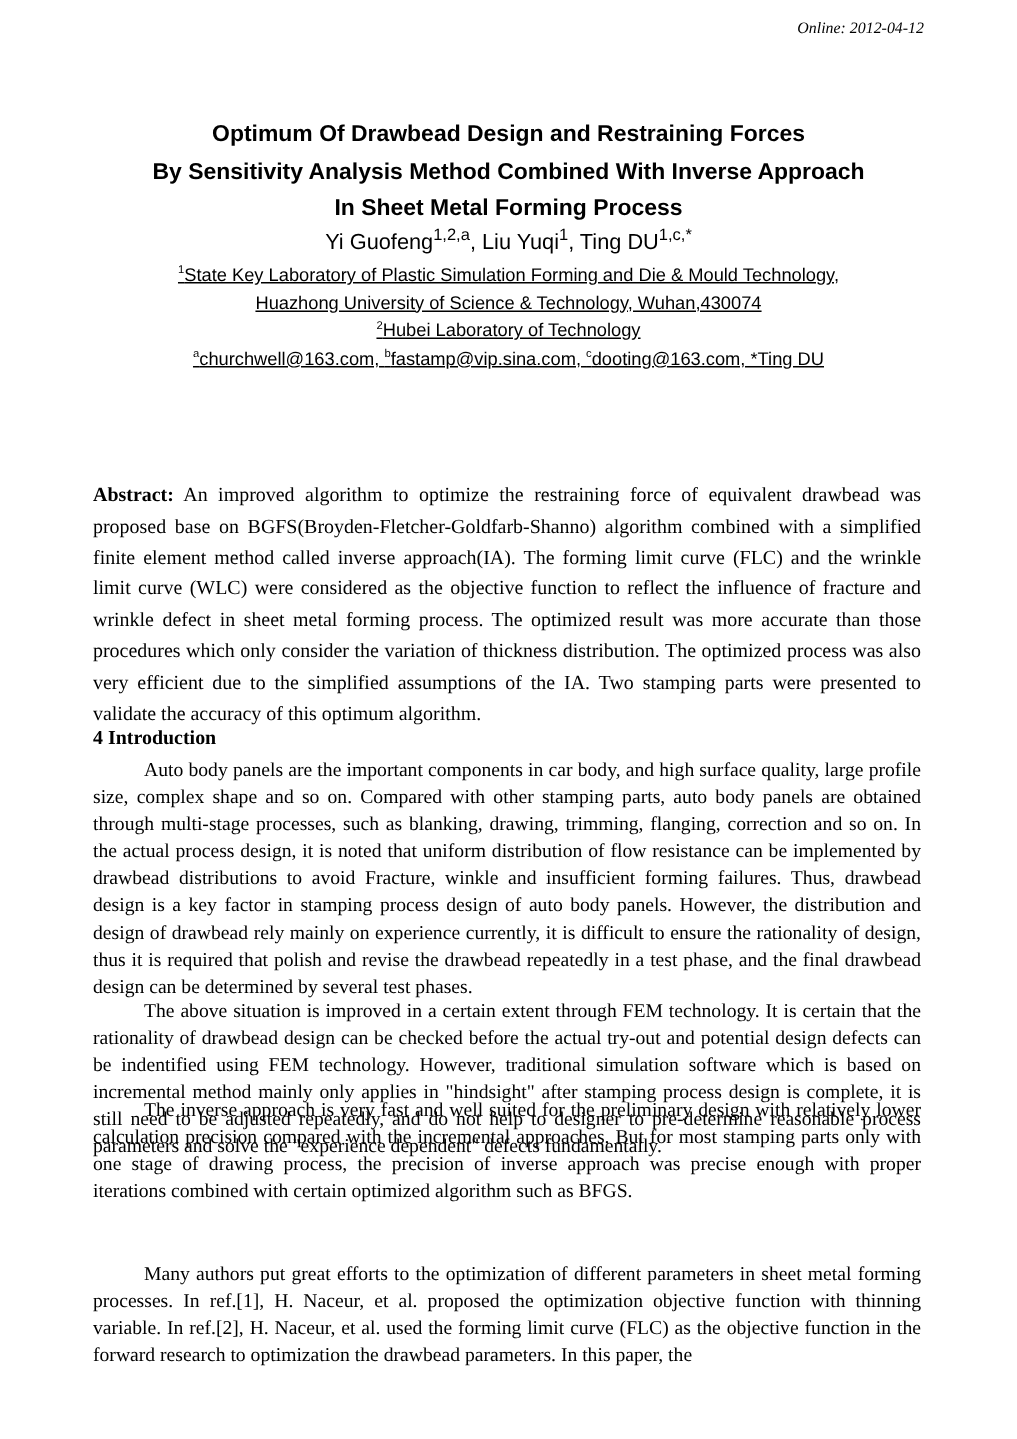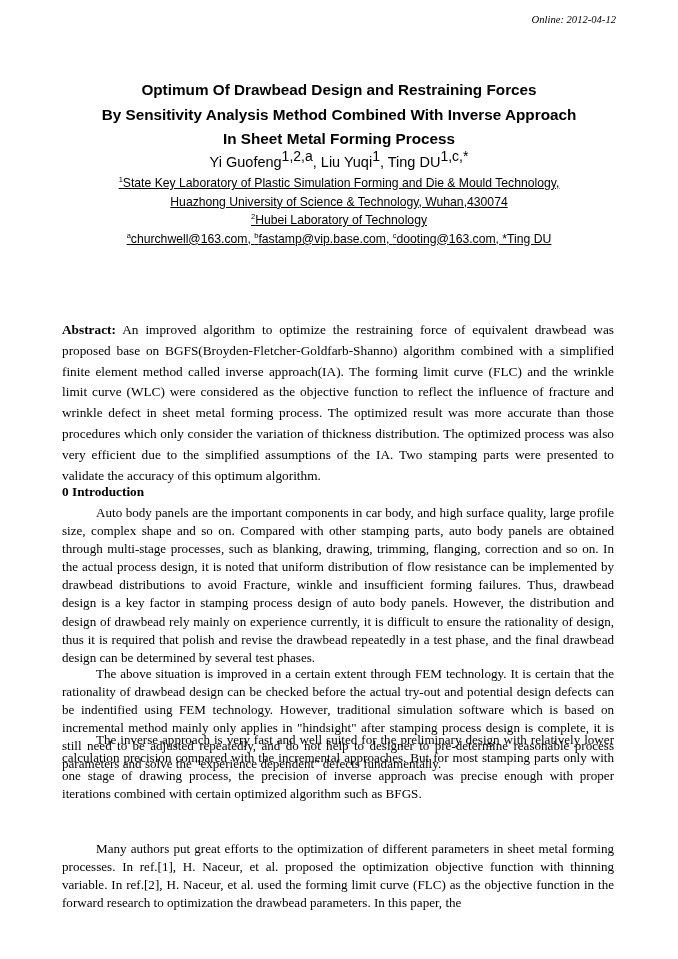--- a/index.html
+++ b/index.html
@@ -4,21 +4,21 @@
 <style>
   html, body { margin: 0; padding: 0; background: #ffffff; }
   body { width: 678px; height: 959px; position: relative; overflow: hidden; color: #000; }
   .page { position: absolute; left: 0; top: 0; width: 678px; height: 959px; }
   .hdr-left { position: absolute; left: 62px; top: 14px; font-family: "Liberation Serif", serif; font-style: italic; font-size: 10.6px; line-height: 11px; }
   .hdr-left div { white-space: nowrap; }
   .hdr-right { position: absolute; right: 62px; top: 14px; font-family: "Liberation Serif", serif; font-style: italic; font-size: 10.6px; line-height: 11px; }
   .title { position: absolute; left: 40px; width: 598px; top: 78px; text-align: center; font-family: "Liberation Sans", sans-serif; font-weight: bold; font-size: 15.3px; line-height: 24.5px; }
   .title div { white-space: nowrap; }
   .authors { position: absolute; left: 40px; width: 598px; top: 153px; text-align: center; font-family: "Liberation Sans", sans-serif; font-size: 14.5px; line-height: 18px; white-space: nowrap; }
-  .authors sup { font-size: 14px; vertical-align: 6px; line-height: 0; }
+  .authors sup { font-size: 11px; vertical-align: 6px; line-height: 0; }
   .affil { position: absolute; left: 40px; width: 598px; top: 174px; text-align: center; font-family: "Liberation Sans", sans-serif; font-size: 12.2px; line-height: 18.5px; }
   .affil div { white-space: nowrap; text-decoration: underline; }
   .affil sup { font-size: 7.5px; vertical-align: 5px; line-height: 0; }
   .keywords { position: absolute; left: 62px; width: 552px; top: 266px; font-family: "Liberation Sans", sans-serif; font-size: 12.2px; line-height: 17.5px; text-align: justify; }
   .keywords b { font-weight: bold; }
   .abstract { position: absolute; left: 62px; width: 552px; top: 320px; font-family: "Liberation Serif", serif; font-size: 13.3px; line-height: 20.8px; text-align: justify; }
   .abstract b { font-weight: bold; }
   .section-title { position: absolute; left: 62px; top: 483px; font-family: "Liberation Serif", serif; font-weight: bold; font-size: 13.3px; line-height: 17px; }
   .para { position: absolute; left: 62px; width: 552px; font-family: "Liberation Serif", serif; font-size: 13.1px; line-height: 18.1px; text-align: justify; text-indent: 34px; }
   .p1 { top: 504px; }
@@ -40,26 +40,26 @@
   </div>
 
   <div class="authors">
     <span><span>Yi Guofeng</span><sup>1,2,a</sup><span>, </span></span><span><span>Liu Yuqi</span><sup>1</sup><span>, </span></span><span><span>Ting DU</span><sup>1,c,*</sup></span>
   </div>
 
   <div class="affil">
     <div><sup>1</sup><span>State Key Laboratory of Plastic Simulation Forming and Die &amp; Mould Technology,</span></div>
     <div>Huazhong University of Science &amp; Technology, Wuhan,430074</div>
     <div><sup>2</sup><span>Hubei Laboratory of Technology</span></div>
-    <div><sup>a</sup><span>churchwell@163.com, </span><sup>b</sup><span>fastamp@vip.base.com, </span><sup>c</sup><span>dooting@163.com, *Ting DU</span></div>
+    <div><sup>a</sup><span>churchwell@163.com, </span><sup>b</sup><span>fastamp@vip.sina.com, </span><sup>c</sup><span>dooting@163.com, *Ting DU</span></div>
   </div>
 
 
   <div class="abstract"><b>Abstract:</b><span> An improved algorithm to optimize the restraining force of equivalent drawbead was proposed base on BGFS(Broyden-Fletcher-Goldfarb-Shanno) algorithm combined with a simplified finite element method called inverse approach(IA). The forming limit curve (FLC) and the wrinkle limit curve (WLC) were considered as the objective function to reflect the influence of fracture and wrinkle defect in sheet metal forming process. The optimized result was more accurate than those procedures which only consider the variation of thickness distribution. The optimized process was also very efficient due to the simplified assumptions of the IA. Two stamping parts were presented to validate the accuracy of this optimum algorithm.</span></div>
 
-  <div class="section-title">0 Introduction</div>
+  <div class="section-title">4 Introduction</div>
 
   <div class="para p1">Auto body panels are the important components in car body, and high surface quality, large profile size, complex shape and so on. Compared with other stamping parts, auto body panels are obtained through multi-stage processes, such as blanking, drawing, trimming, flanging, correction and so on. In the actual process design, it is noted that uniform distribution of flow resistance can be implemented by drawbead distributions to avoid Fracture, winkle and insufficient forming failures. Thus, drawbead design is a key factor in stamping process design of auto body panels. However, the distribution and design of drawbead rely mainly on experience currently, it is difficult to ensure the rationality of design, thus it is required that polish and revise the drawbead repeatedly in a test phase, and the final drawbead design can be determined by several test phases.</div>
   <div class="para p2">The above situation is improved in a certain extent through FEM technology. It is certain that the rationality of drawbead design can be checked before the actual try-out and potential design defects can be indentified using FEM technology. However, traditional simulation software which is based on incremental method mainly only applies in "hindsight" after stamping process design is complete, it is still need to be adjusted repeatedly, and do not help to designer to pre-determine reasonable process parameters and solve the "experience dependent" defects fundamentally.</div>
   <div class="para p3">The inverse approach is very fast and well suited for the preliminary design with relatively lower calculation precision compared with the incremental approaches. But for most stamping parts only with one stage of drawing process, the precision of inverse approach was precise enough with proper iterations combined with certain optimized algorithm such as BFGS.</div>
   <div class="para p4">Many authors put great efforts to the optimization of different parameters in sheet metal forming processes. In ref.[1], H. Naceur, et al. proposed the optimization objective function with thinning variable. In ref.[2], H. Naceur, et al.   used the forming limit curve (FLC) as the objective function in the forward research to optimization the drawbead parameters. In this paper, the</div>
 
 </div>
 
 </body></html>

